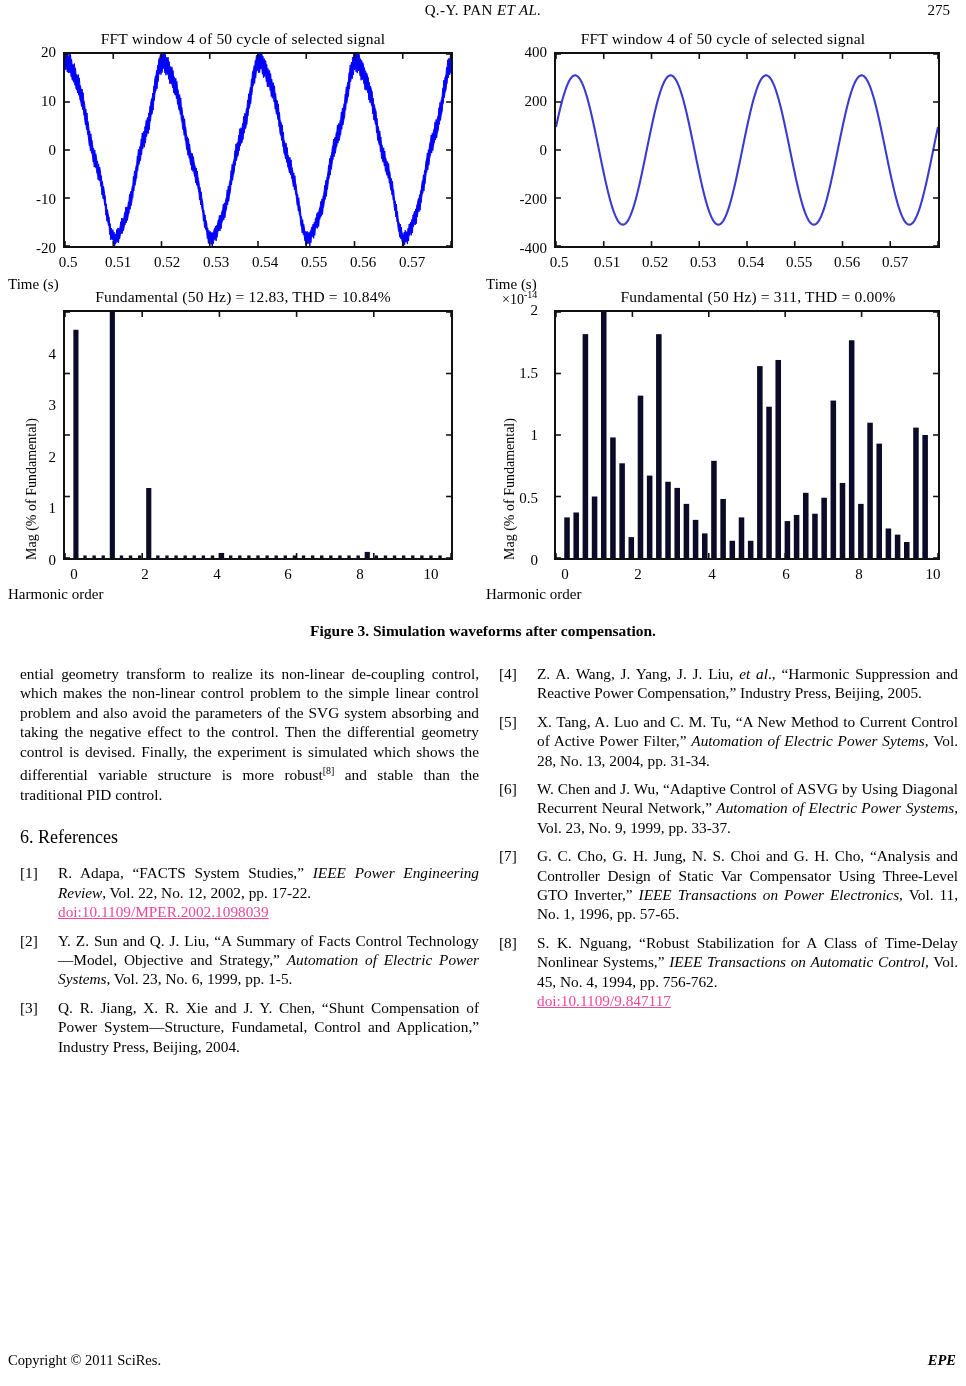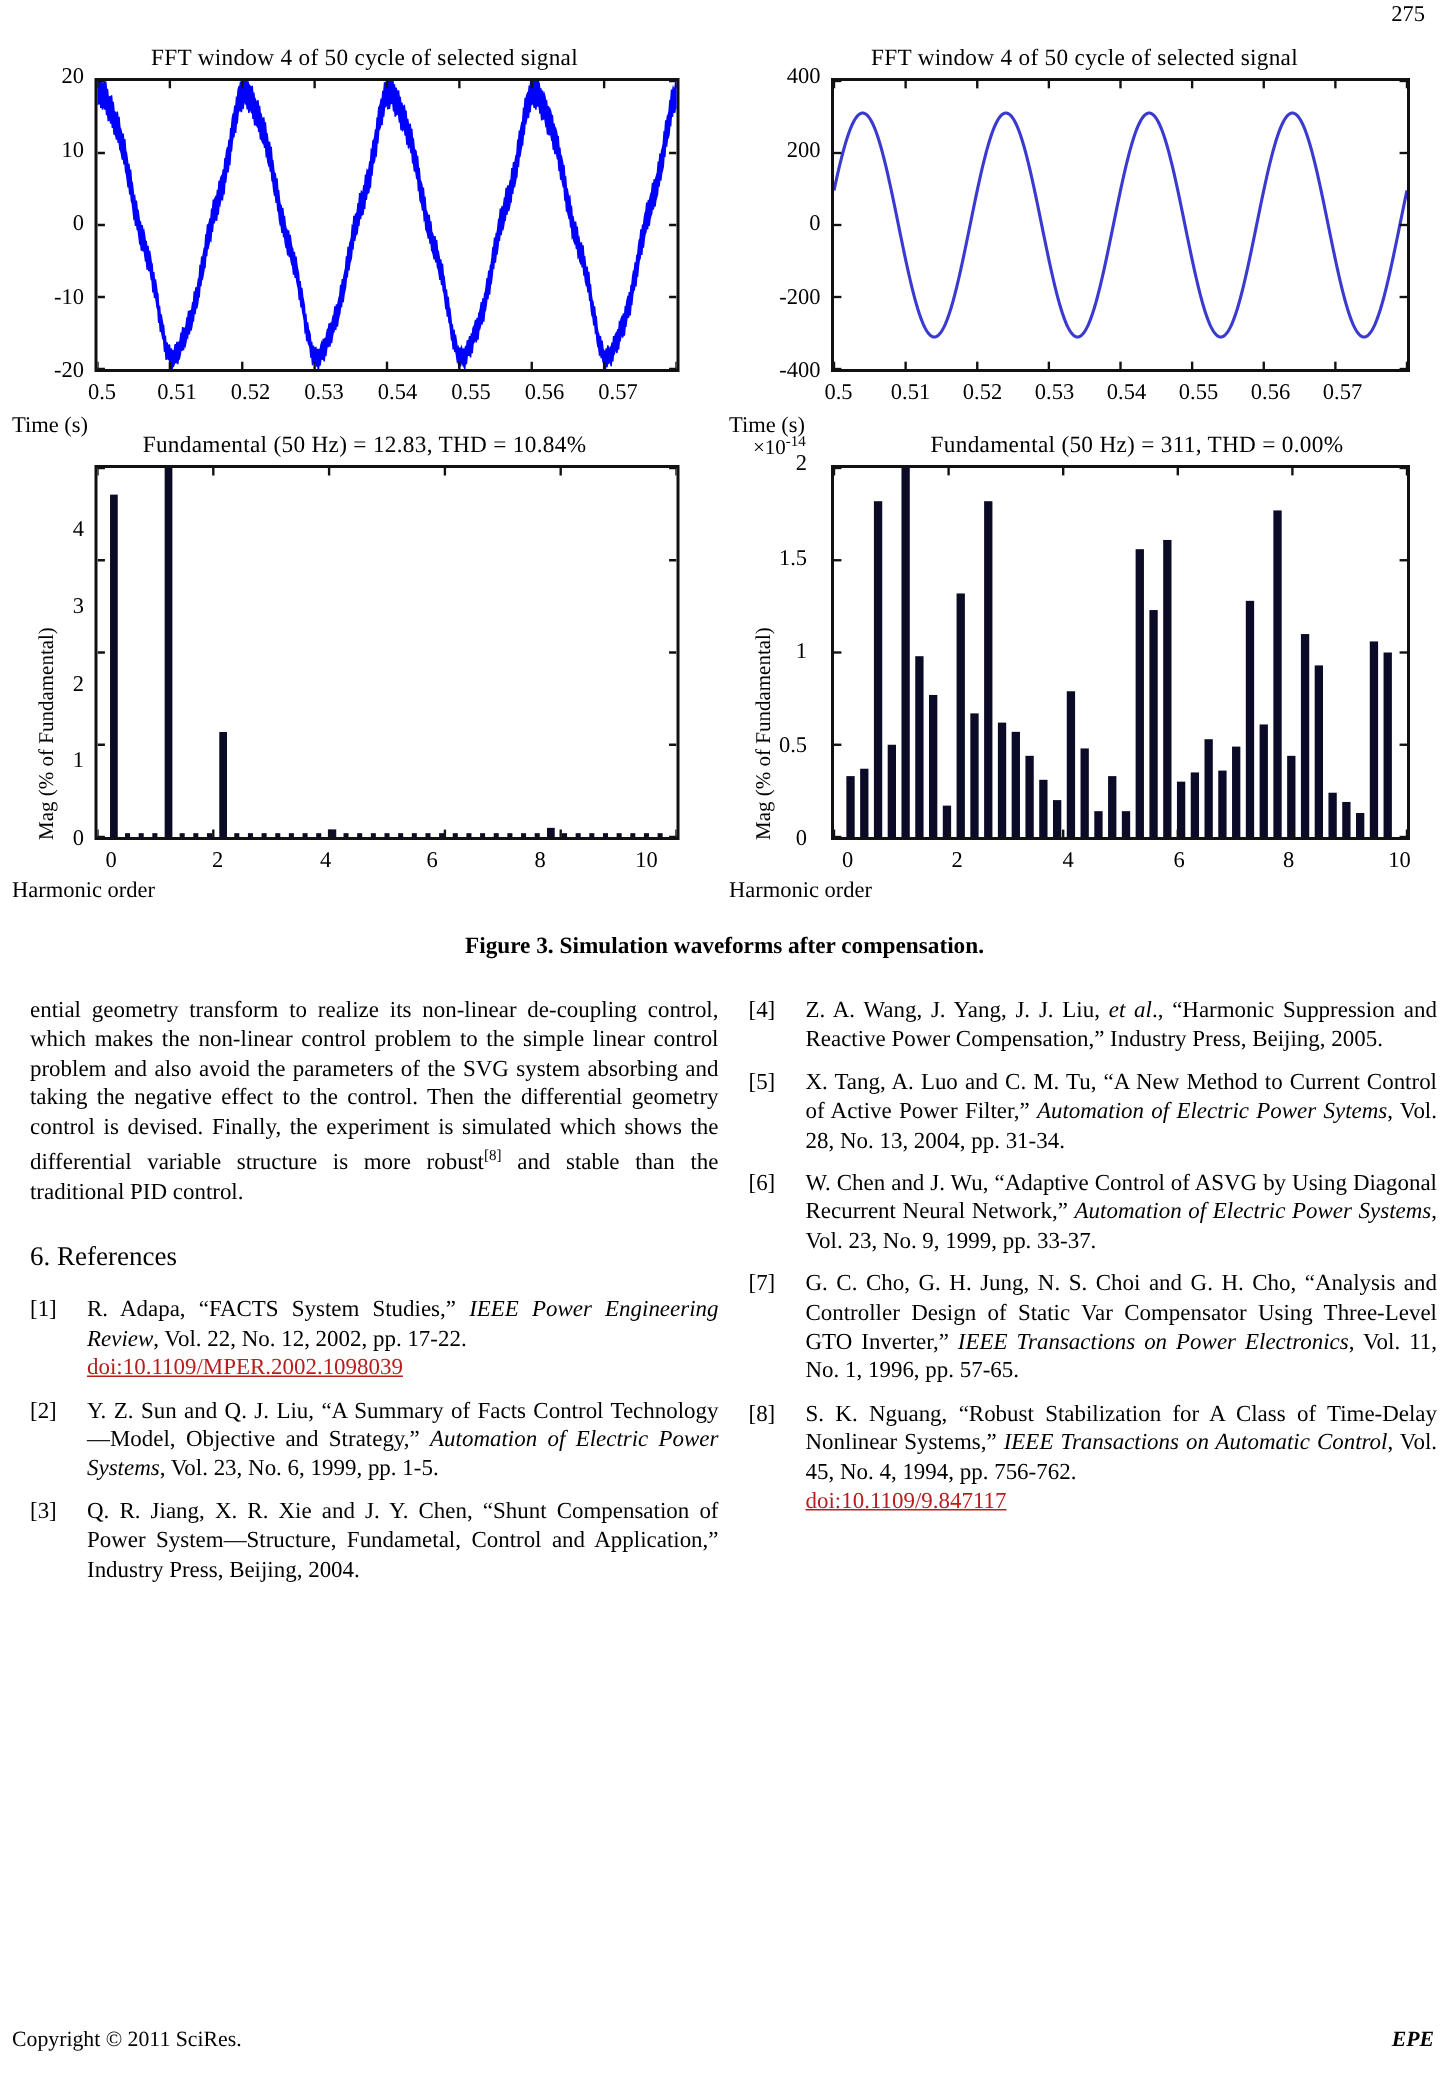--- a/index.html
+++ b/index.html
@@ -72,34 +72,38 @@
   .para{margin:0 0 0 0;text-indent:0;}
   .sec-head{
     font-weight:normal;font-size:18px;margin:24px 0 16px 0;
   }
   .ref{
     position:relative;padding-left:38px;margin-bottom:9px;
     text-align:justify;line-height:19.4px;
   }
   .ref .num{position:absolute;left:0;top:0;}
   .ital{font-style:italic;}
-  .doi{color:#b91c1c;text-decoration:underline;}
+  .doi{color:#ec4899;text-decoration:underline;}
   .sup{font-size:10px;vertical-align:super;}
 
   
   .footer{
     position:absolute;left:0;bottom:14px;width:966px;height:20px;font-size:14.5px;
   }
   .footer .cp{position:absolute;left:8px;top:0;}
   .footer .jn{position:absolute;right:10px;top:0;font-style:italic;font-weight:bold;}
 </style>
 </head>
 <body>
 
 <div class="runhead">
+  <div class="authors">
+    <span>Q.-Y. PAN</span>
+    <span class="ital">ET  AL.</span>
+  </div>
   <div class="pageno">275</div>
 </div>
 
 <div class="figure">
 
   <div class="panel p-tl">
     <div class="ptitle">FFT window 4 of 50 cycle of selected signal</div>
     <div class="plot-wrap" style="position:absolute;left:0;top:22px;width:470px;height:262px;">
       <div class="axis-box" id="tl-box" style="left:55px;top:0px;width:390px;height:196px;">
         <svg id="tl-svg" width="100%" height="100%" viewBox="0 0 390 196" preserveAspectRatio="none">

